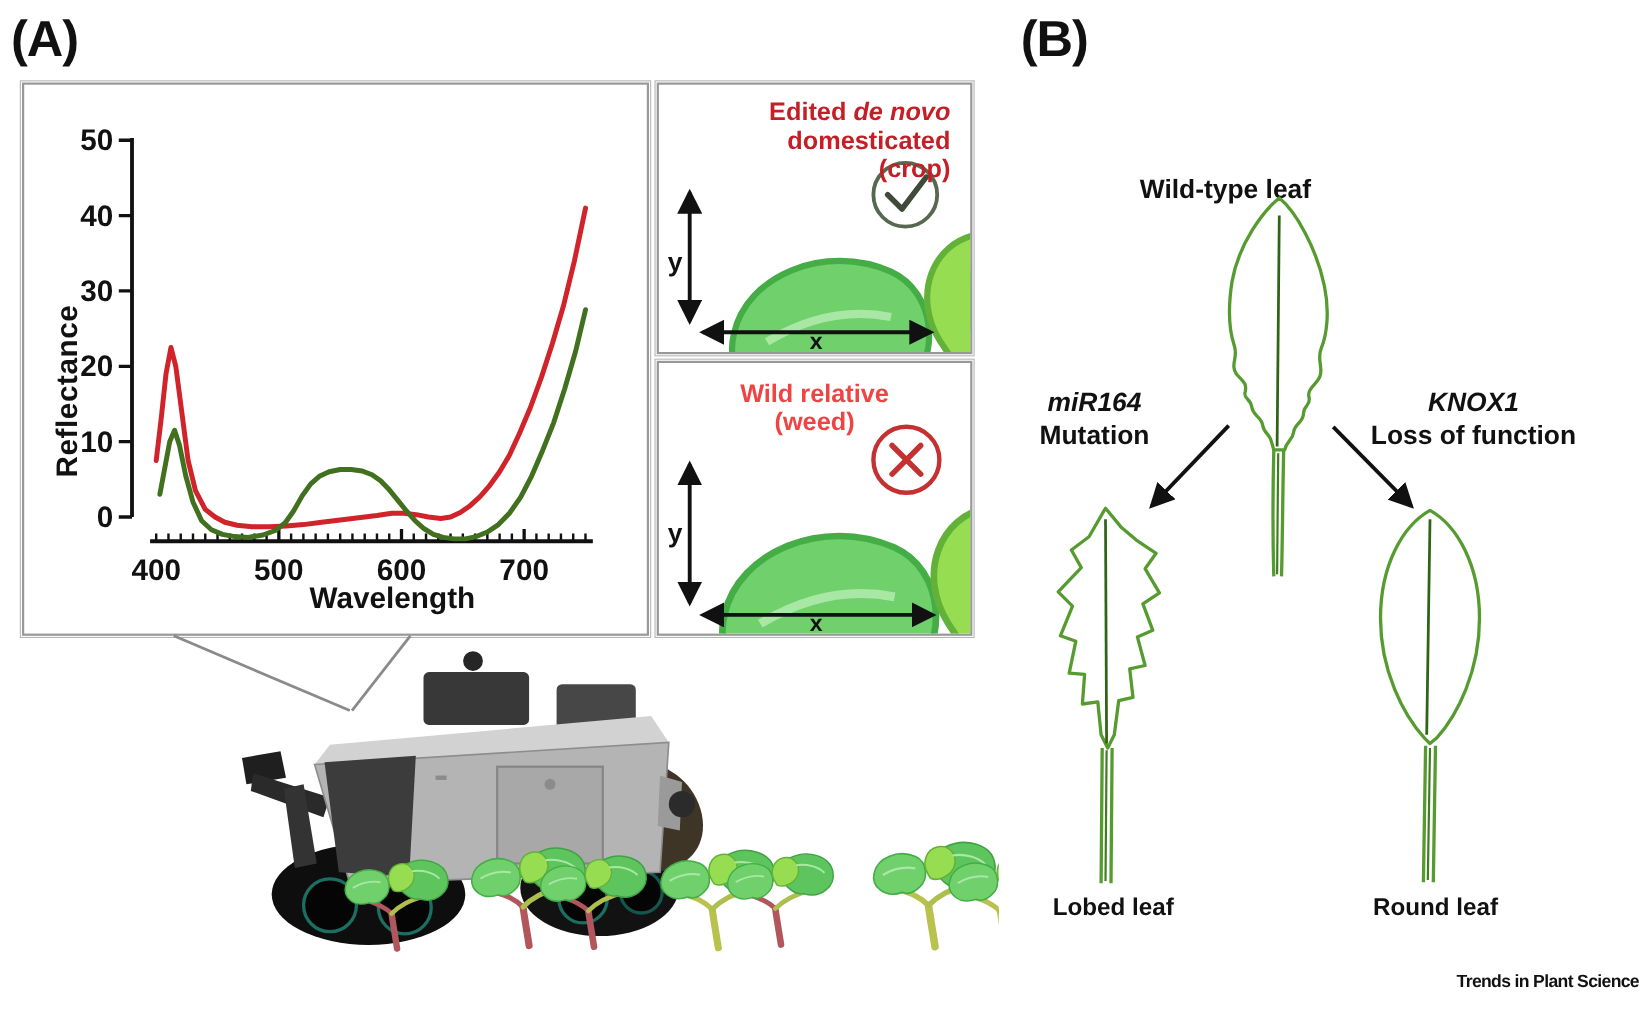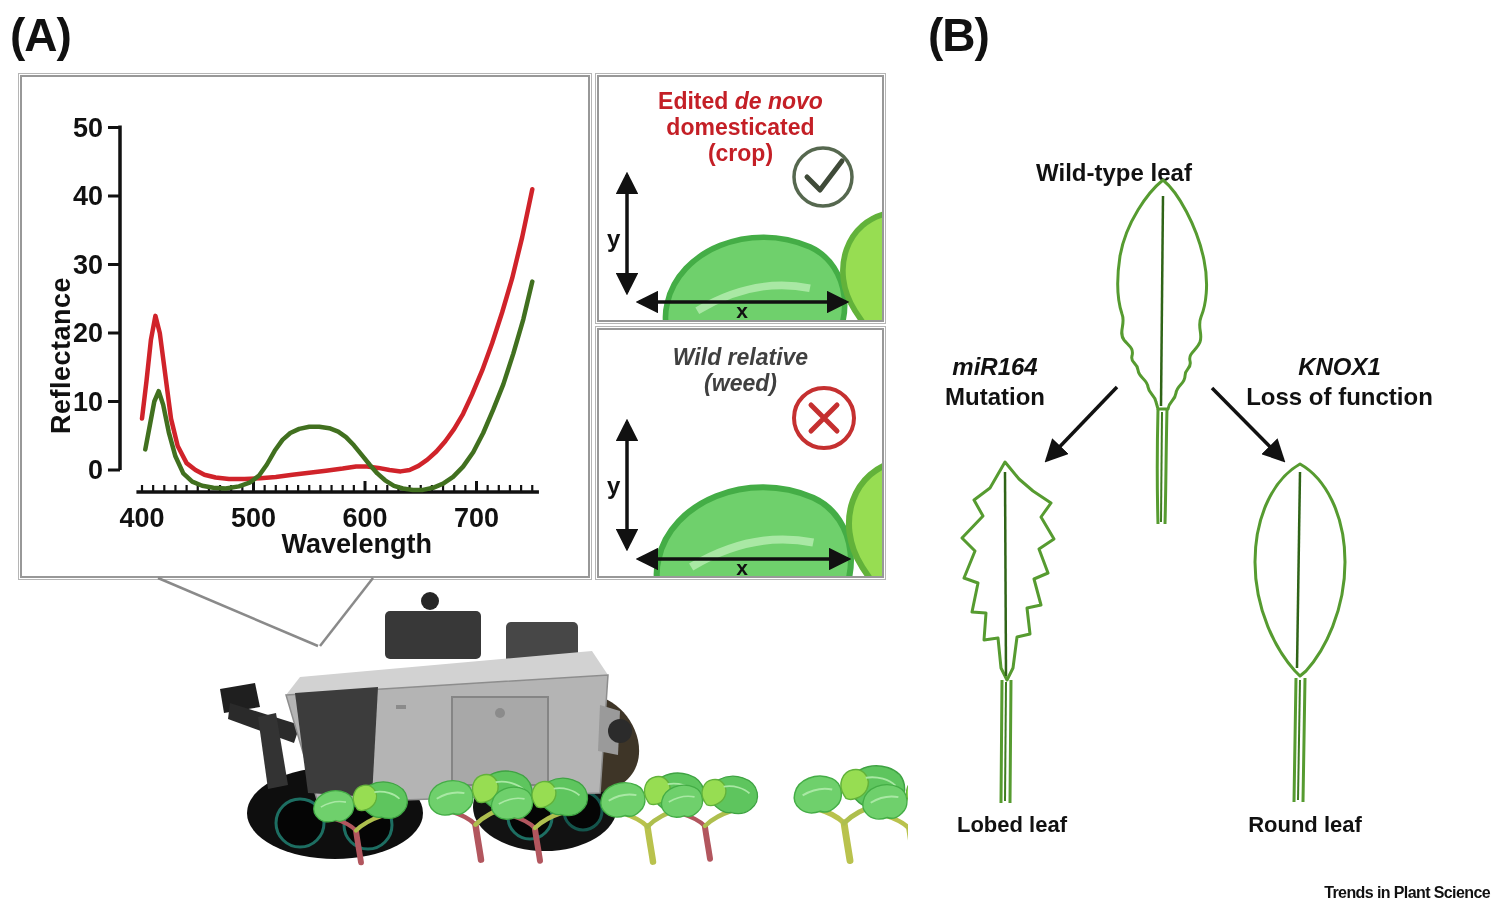--- a/index.html
+++ b/index.html
@@ -6,22 +6,22 @@
   body{width:1500px;height:921px;position:relative;overflow:hidden;
        font-family:"Liberation Sans",sans-serif;color:#111;}
   .abs{position:absolute;}
   .panel-box{position:absolute;background:#fff;border:2px solid #989898;
              outline:1px solid #b5b5b5;outline-offset:1px;}
   .panel-label{font-size:46px;font-weight:bold;letter-spacing:-1px;}
   .chart-ylabel{font-size:27px;font-weight:bold;writing-mode:vertical-rl;
                 transform:rotate(180deg);letter-spacing:0.5px;}
   .chart-xlabel{font-size:27px;font-weight:bold;text-align:center;}
   .boxtitle{font-size:23px;font-weight:bold;text-align:center;line-height:26px;}
-  .red-t{color:#c41f26;}
-  .green-t{color:#404040;font-style:italic;}
+  .red-t{color:#c41f26;text-align:right;}
+  .green-t{color:#ef4444;}
   .dim-label{font-size:24px;font-weight:bold;}
   .b-label{font-size:24px;font-weight:bold;text-align:center;line-height:30px;}
   .b-result{font-size:22px;font-weight:bold;text-align:center;}
   .journal{font-size:16px;font-weight:bold;text-align:right;letter-spacing:-0.6px;}
   .tick-lab{font:bold 27px "Liberation Sans",sans-serif;fill:#111;}
   svg{display:block;}
   i{font-style:italic;}
 </style>
 </head>
 <body>

